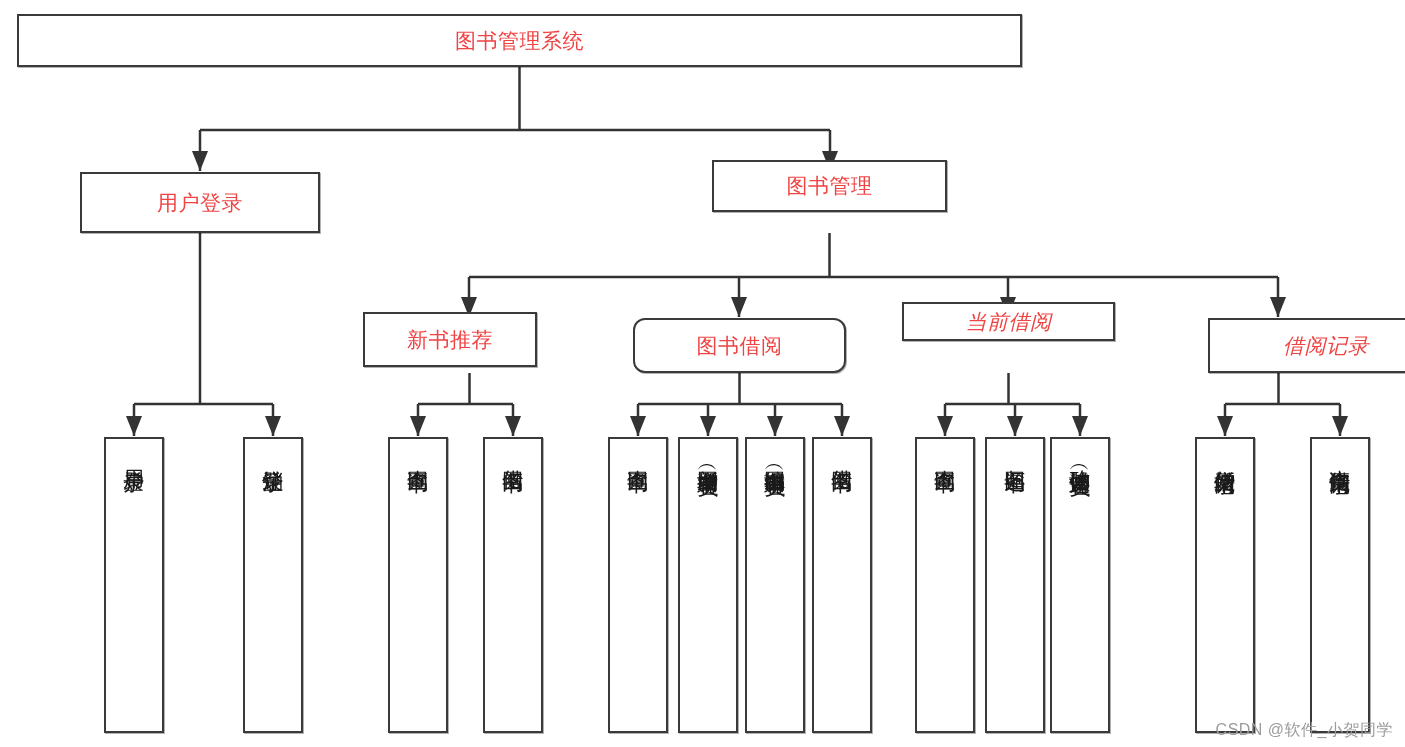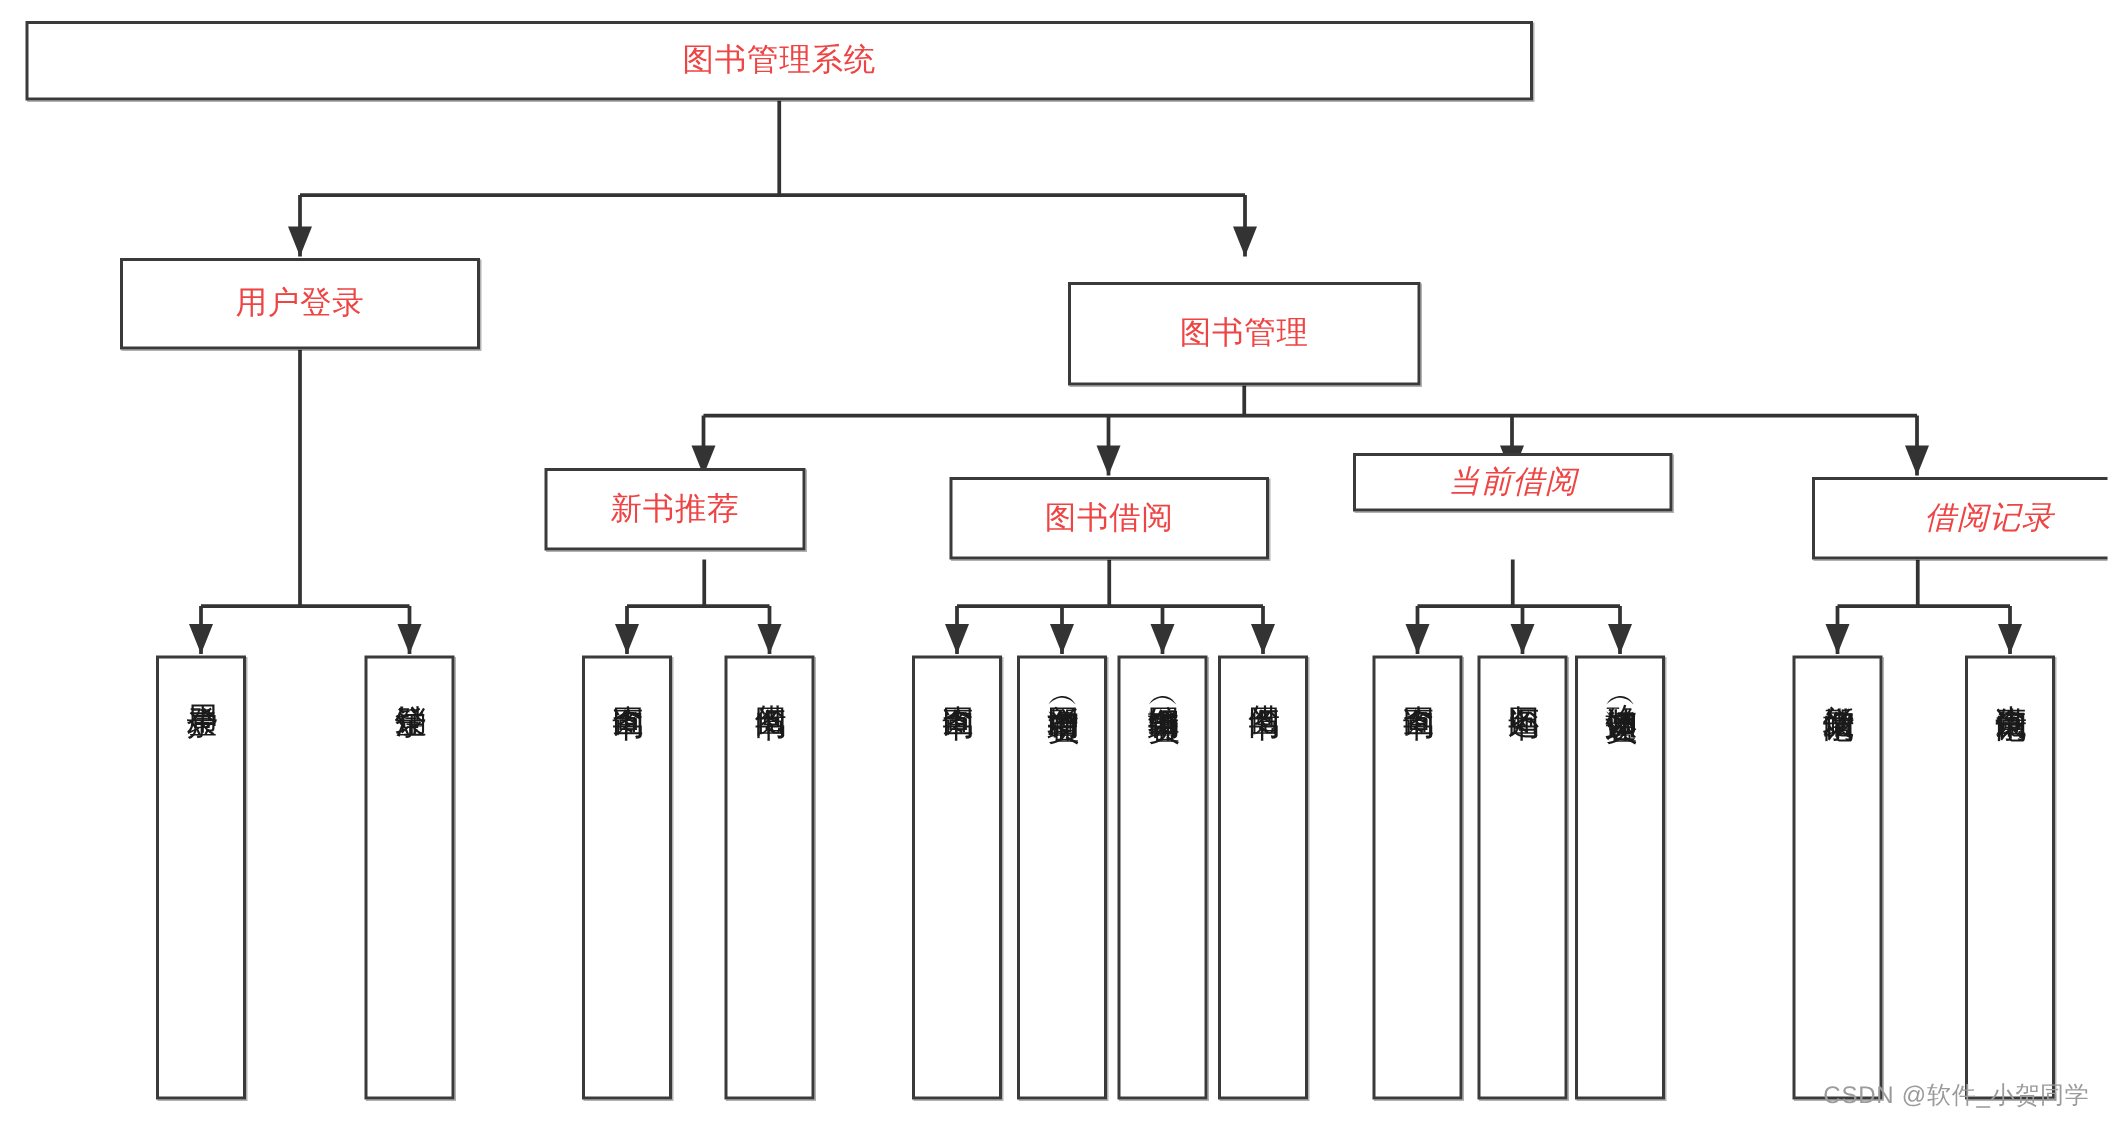--- a/index.html
+++ b/index.html
@@ -129,27 +129,27 @@
       <line x1="1340" y1="404" x2="1340" y2="436" stroke="#333333" stroke-width="2.5"></line>
       <path d="M1332 416 L1348 416 L1340 436 Z" fill="#333333"></path>
     </svg>
   <div id="boxes">
       <div class="node-box" style="left: 17px; top: 14px; width: 1005px; height: 53px;">
         <div class="node-label-h">图书管理系统</div>
       </div>
       <div class="node-box" style="left: 80px; top: 172px; width: 240px; height: 61px;">
         <div class="node-label-h">用户登录</div>
       </div>
-      <div class="node-box" style="left: 712px; top: 188px; width: 235px; height: 69px;">
+      <div class="node-box" style="left: 712px; top: 160px; width: 235px; height: 52px;">
         <div class="node-label-h">图书管理</div>
       </div>
       <div class="node-box" style="left: 363px; top: 312px; width: 174px; height: 55px;">
         <div class="node-label-h">新书推荐</div>
       </div>
-      <div class="node-box" style="left: 633px; top: 318px; width: 213px; height: 55px;">
+      <div class="node-box" style="left: 633px; top: 318px; width: 213px; height: 55px; border-radius: 12px;">
         <div class="node-label-h">图书借阅</div>
       </div>
       <div class="node-box" style="left: 902px; top: 302px; width: 213px; height: 39px; font-style: italic;">
         <div class="node-label-h">当前借阅</div>
       </div>
       <div class="node-box" style="left: 1208px; top: 318px; width: 236px; height: 55px; font-style: italic;">
         <div class="node-label-h">借阅记录</div>
       </div>
       <div class="node-box" style="left: 104px; top: 437px; width: 60px; height: 296px;">
         <div class="node-label-v">用户登录</div>

